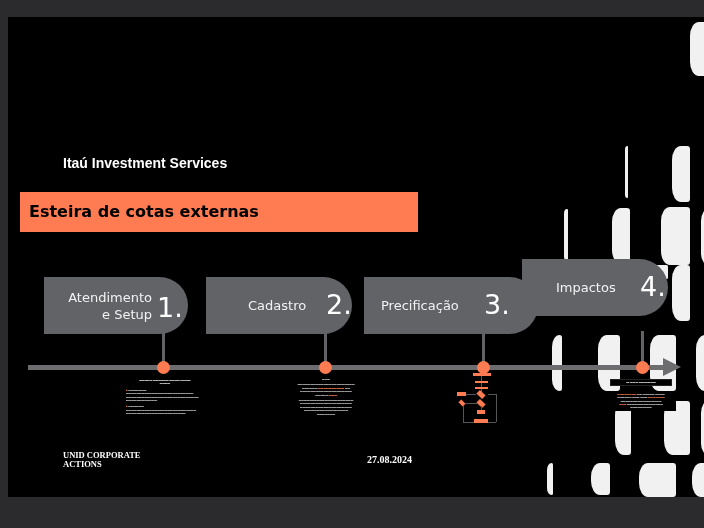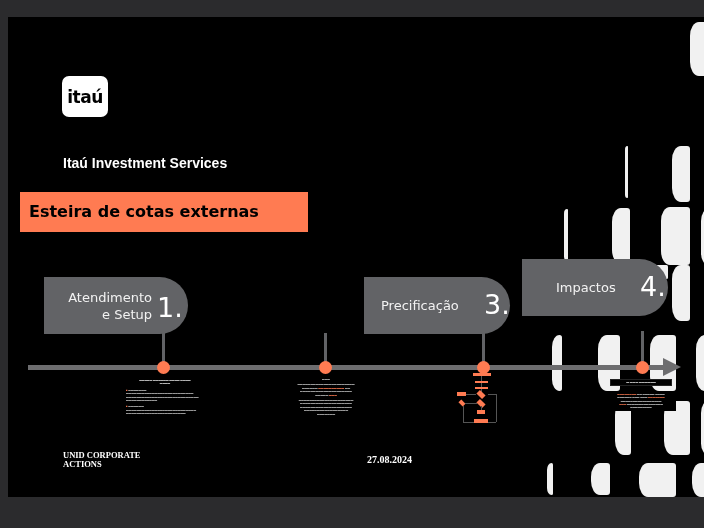--- a/index.html
+++ b/index.html
@@ -2,21 +2,21 @@
 <html><head>
 <meta charset="utf-8">
 <style>
   html, body { margin:0; padding:0; }
   body { width:704px; height:528px; background:#2b2b2d; position:relative; overflow:hidden; font-family:"Liberation Sans", sans-serif; }
   .slide { position:absolute; left:8px; top:17px; width:696px; height:480px; background:#000; overflow:hidden; }
   .deco { position:absolute; background:#f1f1f1; border-radius:9px 3px 3px 9px / 14px 3px 3px 14px; }
   .logo { position:absolute; left:54px; top:59px; width:46px; height:41px; background:#fff; border-radius:7px; display:flex; align-items:center; justify-content:center; }
   .logo span { font-family:"DejaVu Sans", sans-serif; font-weight:bold; font-size:17px; color:#000; letter-spacing:-0.5px; }
   .org { position:absolute; left:55px; top:138px; color:#fff; font-weight:bold; font-size:14px; }
-  .banner { position:absolute; left:12px; top:175px; width:288px; height:40px; background:#ff7b52; }
+  .banner { position:absolute; left:12px; top:175px; width:398px; height:40px; background:#ff7b52; }
   .banner span { position:absolute; left:9px; top:10px; font-family:"DejaVu Sans", sans-serif; font-weight:bold; font-size:16px; color:#000; }
   .tab { position:absolute; top:260px; height:57px; background:#626366; border-radius:0 30px 30px 0; color:#fff; }
   .tab .lbl { position:absolute; font-family:"DejaVu Sans", sans-serif; font-size:13px; text-align:right; line-height:17px; color:#f2f2f2; }
   .tab .num { position:absolute; font-family:"DejaVu Sans", sans-serif; font-size:27px; color:#fff; top:12px; }
   .stem { position:absolute; width:3px; background:#626366; }
   .tline { position:absolute; left:20px; top:348px; width:640px; height:5px; background:#6d6d6f; }
   .arrow { position:absolute; left:655px; top:341px; width:0; height:0; border-top:9px solid transparent; border-bottom:9px solid transparent; border-left:18px solid #6d6d6f; }
   .dot { position:absolute; width:13px; height:13px; border-radius:50%; background:#ff7b52; top:344px; }
   .tiny { position:absolute; color:#bdbdbd; font-size:2.6px; line-height:3.4px; }
   .tiny .hl { color:#ff7b52; }
@@ -47,45 +47,46 @@
   <div class="deco" style="left:642px;top:318px;width:26px;height:56px;"></div>
   <div class="deco" style="left:688px;top:318px;width:15px;height:56px;"></div>
   <div class="deco" style="left:607px;top:384px;width:16px;height:54px;"></div>
   <div class="deco" style="left:656px;top:384px;width:26px;height:54px;"></div>
   <div class="deco" style="left:693px;top:384px;width:10px;height:54px;"></div>
   <div class="deco" style="left:539px;top:446px;width:6px;height:32px;"></div>
   <div class="deco" style="left:583px;top:446px;width:19px;height:32px;"></div>
   <div class="deco" style="left:631px;top:446px;width:37px;height:34px;"></div>
   <div class="deco" style="left:684px;top:446px;width:19px;height:34px;"></div>
 
-  <div class="logo">
-    <span>itaú</span>
-  </div>
 
   <div class="org">Itaú Investment Services</div>
 
   <div class="banner">
     <span>Esteira de cotas externas</span>
   </div>
 
   <div class="stem" style="left:154px;top:316px;height:32px;"></div>
   <div class="stem" style="left:316px;top:316px;height:32px;"></div>
   <div class="stem" style="left:474px;top:316px;height:32px;"></div>
   <div class="stem" style="left:633px;top:314px;height:34px;"></div>
 
   <div class="tab" style="left:36px;width:144px;">
     <div class="lbl" style="right:36px;top:12px;width:110px;">
       <div>Atendimento</div>
       <div>e Setup</div>
     </div>
     <div class="num" style="left:113px;top:15px;">1.</div>
   </div>
 
+  <div class="tab" style="left:198px;width:146px;">
+    <div class="lbl" style="left:42px;top:20px;">Cadastro</div>
+    <div class="num" style="left:120px;">2.</div>
+  </div>
 
-  <div class="tab" style="left:356px;width:146px;">
+  <div class="tab" style="left:356px;width:146px;padding-left:28px;">
     <div class="lbl" style="left:17px;top:20px;">Precificação</div>
     <div class="num" style="left:120px;">3.</div>
   </div>
 
   <div class="tab" style="left:514px;width:146px;top:242px;">
     <div class="lbl" style="left:34px;top:20px;">Impactos</div>
     <div class="num" style="left:118px;">4.</div>
   </div>
 
   <div class="tline"></div>

